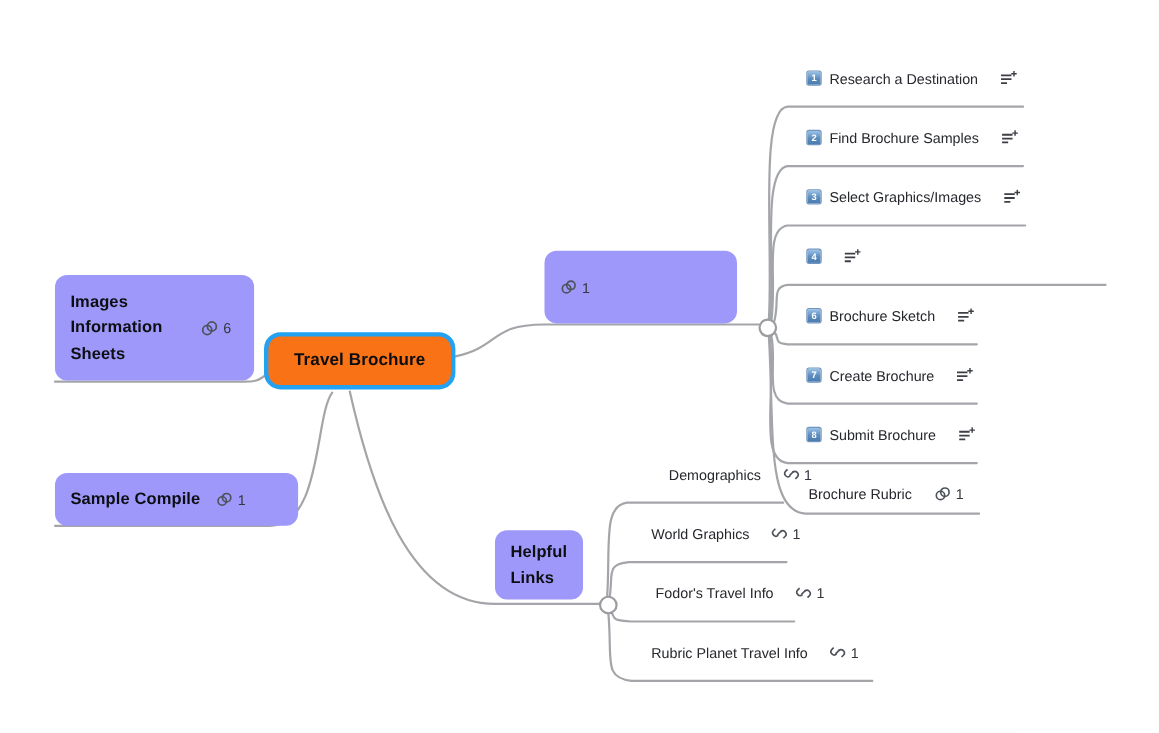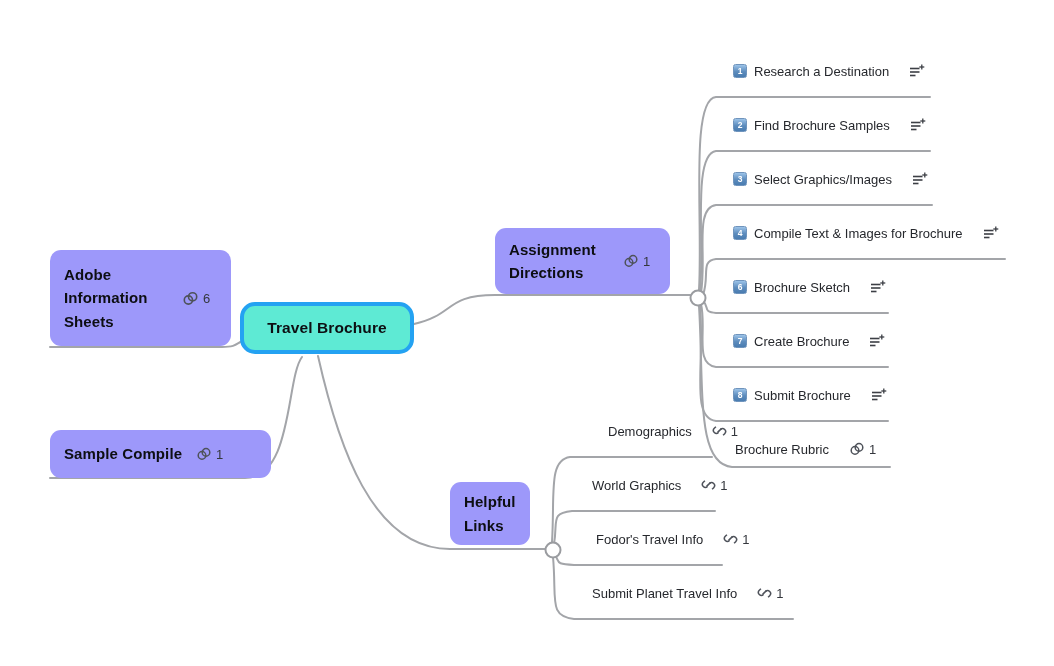--- a/index.html
+++ b/index.html
@@ -13,21 +13,21 @@
     background:#9d98fa;display:flex;align-items:center;
     padding:10px 14px;gap:10px;cursor:pointer;
   }
   .node-label{
     font-weight:bold;color:#0d0e12;font-size:15px;line-height:1.55;
     letter-spacing:.1px;
   }
   .root-box{
     position:absolute;box-sizing:border-box;left:240px;top:302px;
     width:174px;height:52px;border-radius:15px;
-    background:#5eead4;border:4px solid #24a2f2;
+    background:#f97316;border:4px solid #24a2f2;
     display:flex;align-items:center;justify-content:center;cursor:pointer;
   }
   .root-box .node-label{font-size:15.5px;}
   .badge{
     display:inline-flex;align-items:center;gap:4px;flex:0 0 auto;
     color:#34373d;font-size:13px;cursor:pointer;
   }
   .leaf-item{
     position:absolute;height:20px;display:flex;align-items:center;gap:7px;
     font-size:13px;color:#26282d;white-space:nowrap;cursor:pointer;
@@ -71,21 +71,21 @@
       <path d="M554 544 C558 522 550 513 572 511 L715 511"></path>
       <path d="M555 555 C560 562 554 564 574 565 L722 565"></path>
       <path d="M553 557 C557 600 548 616 574 619 L793 619"></path>
     </g>
 
     <circle cx="698" cy="298" r="7.5" fill="#ffffff" stroke="#9a9ca0" stroke-width="2" style="pointer-events:auto;cursor:pointer;"></circle>
     <circle cx="553" cy="550" r="7.5" fill="#ffffff" stroke="#9a9ca0" stroke-width="2" style="pointer-events:auto;cursor:pointer;"></circle>
   </svg>
 
   <div class="node-box" style="left:50px;top:250px;width:181px;height:96px;">
-    <div class="node-label" style="width:108px;">Adobe Information Sheets</div>
+    <div class="node-label" style="width:108px;">Images Information Sheets</div>
     <span class="badge">
       <span class="icon">
         <svg width="17" height="15" viewBox="0 0 17 15">
             <circle cx="6.4" cy="9" r="4.1" fill="none" stroke="#4e525a" stroke-width="1.6"></circle>
             <circle cx="10.6" cy="5.8" r="4.1" fill="none" stroke="#4e525a" stroke-width="1.6"></circle>
           </svg>
       </span>
       <span>6</span>
     </span>
   </div>
@@ -97,21 +97,20 @@
         <svg width="16" height="14" viewBox="0 0 16 14">
             <circle cx="6" cy="8.4" r="3.8" fill="none" stroke="#4e525a" stroke-width="1.5"></circle>
             <circle cx="10" cy="5.4" r="3.8" fill="none" stroke="#4e525a" stroke-width="1.5"></circle>
           </svg>
       </span>
       <span>1</span>
     </span>
   </div>
 
   <div class="node-box" style="left:495px;top:228px;width:175px;height:66px;gap:12px;">
-    <div class="node-label" style="width:102px;">Assignment Directions</div>
     <span class="badge">
       <span class="icon">
         <svg width="16" height="14" viewBox="0 0 16 14">
             <circle cx="6" cy="8.4" r="3.8" fill="none" stroke="#4e525a" stroke-width="1.5"></circle>
             <circle cx="10" cy="5.4" r="3.8" fill="none" stroke="#4e525a" stroke-width="1.5"></circle>
           </svg>
       </span>
       <span>1</span>
     </span>
   </div>
@@ -176,21 +175,20 @@
           <g stroke="#3c3f45" stroke-width="1.3">
             <line x1="12.8" y1="0.5" x2="12.8" y2="5.5"></line>
             <line x1="10.3" y1="3" x2="15.3" y2="3"></line>
           </g>
         </svg>
     </span>
   </div>
 
   <div class="leaf-item" style="left:733px;top:223px;">
     <span class="numchip">4</span>
-    <span>Compile Text &amp; Images for Brochure</span>
     <span class="gap"></span>
     <span class="icon">
       <svg width="16" height="14" viewBox="0 0 16 14">
           <g stroke="#3c3f45" stroke-width="1.6">
             <line x1="1" y1="4.5" x2="10.5" y2="4.5"></line>
             <line x1="1" y1="8" x2="10.5" y2="8"></line>
             <line x1="1" y1="11.5" x2="6.5" y2="11.5"></line>
           </g>
           <g stroke="#3c3f45" stroke-width="1.3">
             <line x1="12.8" y1="0.5" x2="12.8" y2="5.5"></line>
@@ -316,21 +314,21 @@
               <path d="M6.5 8.5 a3 3 0 0 1 -4.2 0 a3 3 0 0 1 0 -4.2 l1.6 -1.6"></path>
               <line x1="5.6" y1="8.4" x2="9.4" y2="4.6"></line>
             </g>
           </svg>
       </span>
       <span>1</span>
     </span>
   </div>
 
   <div class="leaf-item" style="left:592px;top:583px;">
-    <span>Submit Planet Travel Info</span>
+    <span>Rubric Planet Travel Info</span>
     <span class="gap"></span>
     <span class="badge">
       <span class="icon">
         <svg width="15" height="14" viewBox="0 0 15 14">
             <g fill="none" stroke="#4e525a" stroke-width="1.5">
               <path d="M8.5 5.5 a3 3 0 0 1 4.2 0 a3 3 0 0 1 0 4.2 l-1.6 1.6"></path>
               <path d="M6.5 8.5 a3 3 0 0 1 -4.2 0 a3 3 0 0 1 0 -4.2 l1.6 -1.6"></path>
               <line x1="5.6" y1="8.4" x2="9.4" y2="4.6"></line>
             </g>
           </svg>

